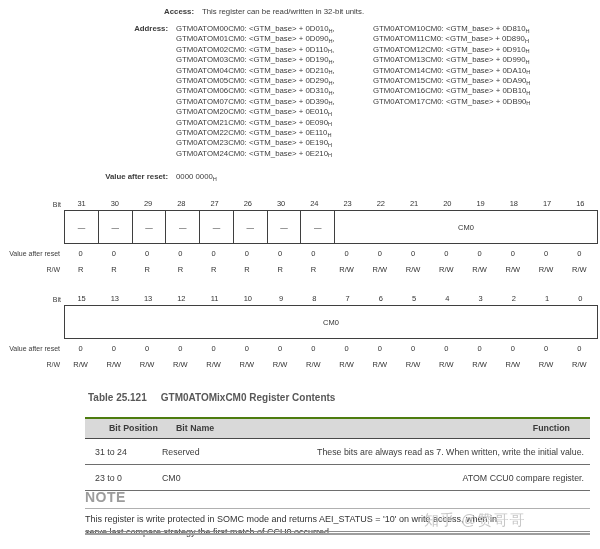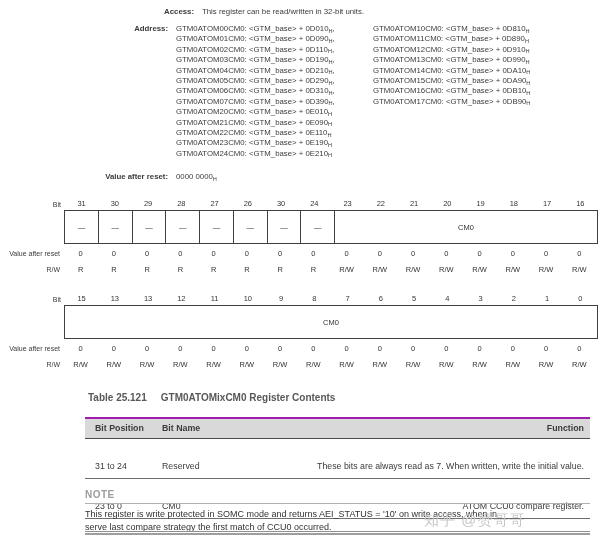--- a/index.html
+++ b/index.html
@@ -39,29 +39,29 @@
   .cm8{flex:8;}
   .vals{margin-top:4px;height:11px;}
   .rws{margin-top:5px;height:11px;}
 
   
   #ttitle{position:absolute;top:392px;left:88px;font-size:10px;font-weight:bold;color:#585858;white-space:nowrap;}
   #ttitle .tnum{margin-right:14px;}
 
   
   #rtable{position:absolute;top:417px;left:85px;width:505px;font-size:8.8px;color:#3b3b3b;}
-  .thead{display:flex;background:#d9d9d9;border-top:2px solid #a21caf;border-bottom:1px solid #4a4a4a;padding:4px 0 5px;font-weight:bold;}
-  .trow{display:flex;border-bottom:1px solid #6e6e6e;padding:22px 0 7px;}
+  .thead{display:flex;background:#d9d9d9;border-top:2px solid #4d7c0f;border-bottom:1px solid #4a4a4a;padding:4px 14px 5px;font-weight:bold;}
+  .trow{display:flex;border-bottom:1px solid #6e6e6e;padding:8px 0 7px;}
   .c1{width:67px;flex:none;padding-left:10px;box-sizing:content-box;}
   .c2{width:81px;flex:none;}
   .c3{flex:1;padding-right:6px;text-align:right;}
 
   
   #note{position:absolute;top:489px;left:85px;width:505px;}
-  .notelab{font-size:10px;font-weight:bold;color:#9c9c9c;letter-spacing:0.5px;}
+  .notelab{font-size:14px;font-weight:bold;color:#9c9c9c;letter-spacing:0.5px;}
   .noterule{border-top:1px solid #b0b0b0;margin-top:3px;}
   .notetext{margin-top:4px;font-size:9px;line-height:13px;color:#333;}
   #brule{position:absolute;top:531px;left:85px;width:505px;height:4px;border-top:1px solid #8f8f8f;border-bottom:2px solid #9e9e9e;box-sizing:border-box;}
 
   
   #wm{position:absolute;left:424px;top:511px;font-size:15px;color:#c8c8c8;letter-spacing:1px;white-space:nowrap;}
 </style>
 </head>
 <body>
 

